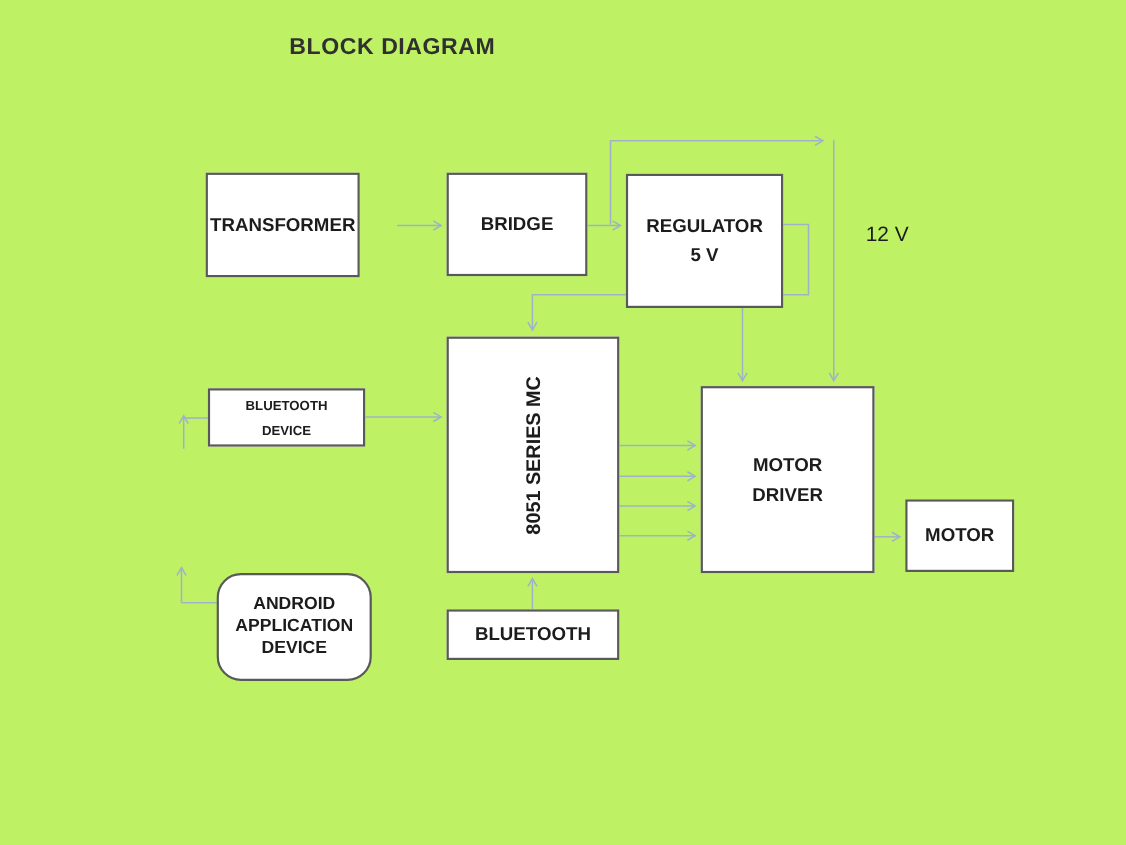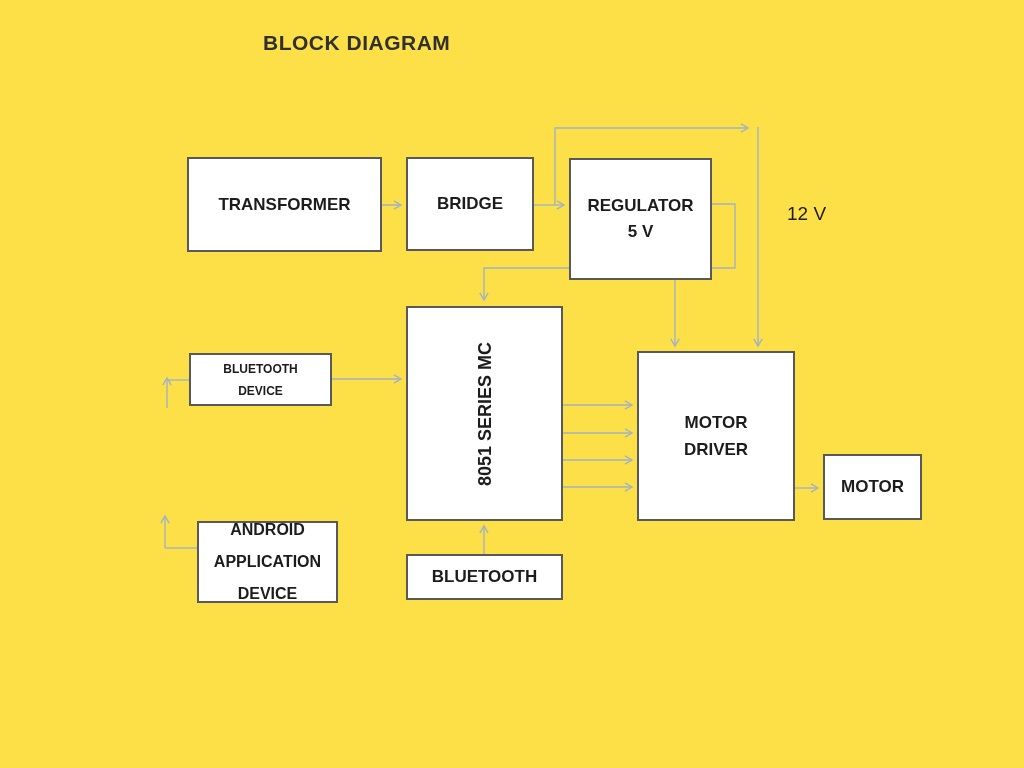--- a/index.html
+++ b/index.html
@@ -1,19 +1,19 @@
 <!DOCTYPE html>
 <html><head>
 <meta charset="utf-8">
 <style>
   html,body{margin:0;padding:0;background:#ffffff;}
   #canvas{
     position:relative;
     width:1024px;height:768px;
-    background:#fde047;
+    background:#bef264;
     font-family:"Liberation Sans", sans-serif;
     overflow:hidden;
   }
   #connector-layer{position:absolute;left:0;top:0;width:1024px;height:768px;}
   .node{
     position:absolute;
     box-sizing:border-box;
     border:2px solid #595959;
     background:#ffffff;
     display:flex;align-items:center;justify-content:center;
@@ -24,33 +24,33 @@
   .diagram-title{
     position:absolute;left:263px;top:31px;
     font-size:21px;font-weight:bold;color:#303030;letter-spacing:0.5px;
     white-space:nowrap;
   }
   .voltage-label{
     position:absolute;left:787px;top:203px;
     font-size:19px;font-weight:normal;color:#1c1c1c;
     white-space:nowrap;
   }
-  .node-transformer{left:187px;top:157px;width:195px;height:95px;font-size:17px;}
+  .node-transformer{left:187px;top:157px;width:140px;height:95px;font-size:17px;}
   .node-bridge{left:406px;top:157px;width:128px;height:94px;font-size:17px;}
   .node-regulator{left:569px;top:158px;width:143px;height:122px;font-size:17px;line-height:26px;}
   .node-bluetooth{left:189px;top:353px;width:143px;height:53px;font-size:12px;line-height:22px;}
   .node-mcu{left:406px;top:306px;width:157px;height:215px;}
   .node-mcu .rotated{
     position:absolute;left:50%;top:50%;
     transform:translate(-50%,-50%) rotate(-90deg);
     white-space:nowrap;font-size:18px;font-weight:bold;color:#1c1c1c;
   }
   .node-driver{left:637px;top:351px;width:158px;height:170px;font-size:17px;line-height:27px;}
   .node-motor{left:823px;top:454px;width:99px;height:66px;font-size:17px;}
-  .node-android{left:197px;top:521px;width:141px;height:82px;font-size:16px;line-height:32px;}
+  .node-android{left:197px;top:521px;width:141px;height:98px;font-size:16px;line-height:20px;border-radius:22px;}
   .node-oscillator{left:406px;top:554px;width:157px;height:46px;font-size:17px;}
 </style>
 </head>
 <body>
 
 <div id="canvas">
 
   <div class="diagram-title">BLOCK DIAGRAM</div>
 
   <svg id="connector-layer" width="1024" height="768" viewBox="0 0 1024 768" xmlns="http://www.w3.org/2000/svg">

